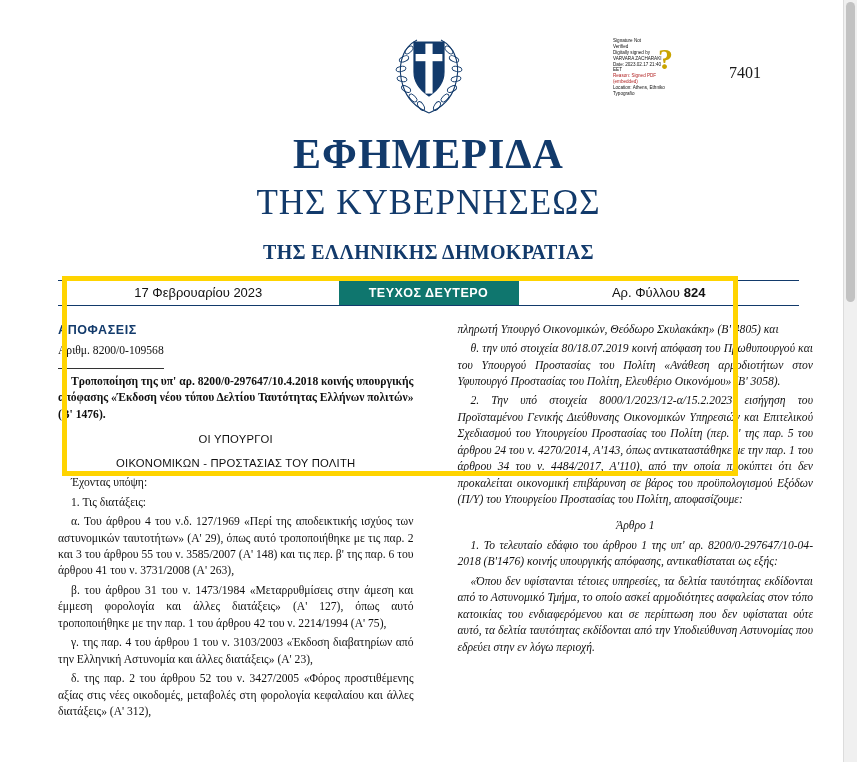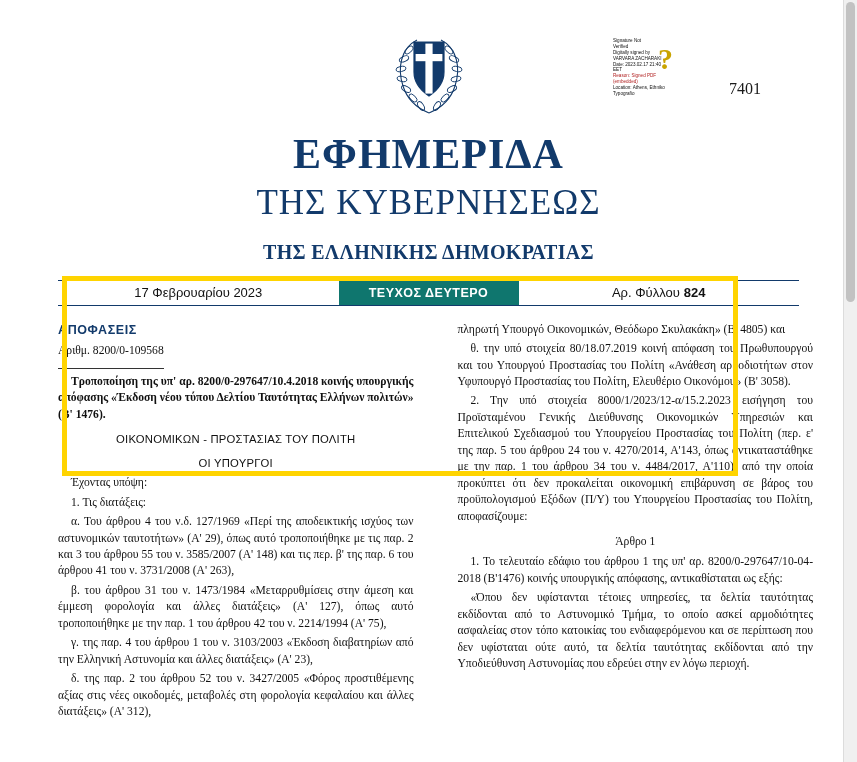--- a/index.html
+++ b/index.html
@@ -33,21 +33,21 @@
     align-items: flex-start;
   }
   .emblem {
     width: 84px;
     height: 92px;
     position: relative;
   }
   .page-number {
     position: absolute;
     right: 96px;
-    top: 80px;
+    top: 64px;
     font-size: 16px;
     color: #1a1a1a;
     font-family: "Liberation Serif", serif;
   }
   .signature-box {
     position: absolute;
     right: 178px;
     top: 38px;
     width: 66px;
     height: 58px;
@@ -150,21 +150,21 @@
   .col {
     width: 50%;
     box-sizing: border-box;
     font-size: 11.6px;
     line-height: 1.42;
     text-align: justify;
     font-family: "Liberation Serif", serif;
     color: #111;
   }
   .col.left { padding-right: 22px; }
-  .col.right { padding-left: 22px; }
+  .col.right { padding-left: 22px; font-style: italic; }
 
   .section-head {
     color: #123a6b;
     font-family: "Liberation Sans", sans-serif;
     font-weight: bold;
     font-size: 12.5px;
     letter-spacing: 0.6px;
     margin-bottom: 4px;
   }
   .arithm {
@@ -290,22 +290,22 @@
       <b>824</b>
     </div>
   </div>
 
   <div class="columns">
 
     <div class="col left">
       <div class="section-head">ΑΠΟΦΑΣΕΙΣ</div>
       <div class="arithm">Αριθμ. 8200/0-109568</div>
       <p class="ind bold">Τροποποίηση της υπ' αρ. 8200/0-297647/10.4.2018 κοινής υπουργικής απόφασης «Έκδοση νέου τύπου Δελτίου Ταυτότητας Ελλήνων πολιτών» (Β' 1476).</p>
+      <div class="subhead centerhead">ΟΙ ΥΠΟΥΡΓΟΙ</div>
       <div class="subhead centerhead">ΟΙΚΟΝΟΜΙΚΩΝ - ΠΡΟΣΤΑΣΙΑΣ ΤΟΥ ΠΟΛΙΤΗ</div>
-      <div class="subhead centerhead">ΟΙ ΥΠΟΥΡΓΟΙ</div>
       <p class="ind">Έχοντας υπόψη:</p>
       <p class="ind">1. Τις διατάξεις:</p>
       <p class="ind">α. Του άρθρου 4 του ν.δ. 127/1969 «Περί της αποδεικτικής ισχύος των αστυνομικών ταυτοτήτων» (Α' 29), όπως αυτό τροποποιήθηκε με τις παρ. 2 και 3 του άρθρου 55 του ν. 3585/2007 (Α' 148) και τις περ. β' της παρ. 6 του άρθρου 41 του ν. 3731/2008 (Α' 263),</p>
       <p class="ind">β. του άρθρου 31 του ν. 1473/1984 «Μεταρρυθμίσεις στην άμεση και έμμεση φορολογία και άλλες διατάξεις» (Α' 127), όπως αυτό τροποποιήθηκε με την παρ. 1 του άρθρου 42 του ν. 2214/1994 (Α' 75),</p>
       <p class="ind">γ. της παρ. 4 του άρθρου 1 του ν. 3103/2003 «Έκδοση διαβατηρίων από την Ελληνική Αστυνομία και άλλες διατάξεις» (Α' 23),</p>
       <p class="ind">δ. της παρ. 2 του άρθρου 52 του ν. 3427/2005 «Φόρος προστιθέμενης αξίας στις νέες οικοδομές, μεταβολές στη φορολογία κεφαλαίου και άλλες διατάξεις» (Α' 312),</p>
     </div>
 
     <div class="col right">
       <p>πληρωτή Υπουργό Οικονομικών, Θεόδωρο Σκυλακάκη» (Β' 4805) και</p>

